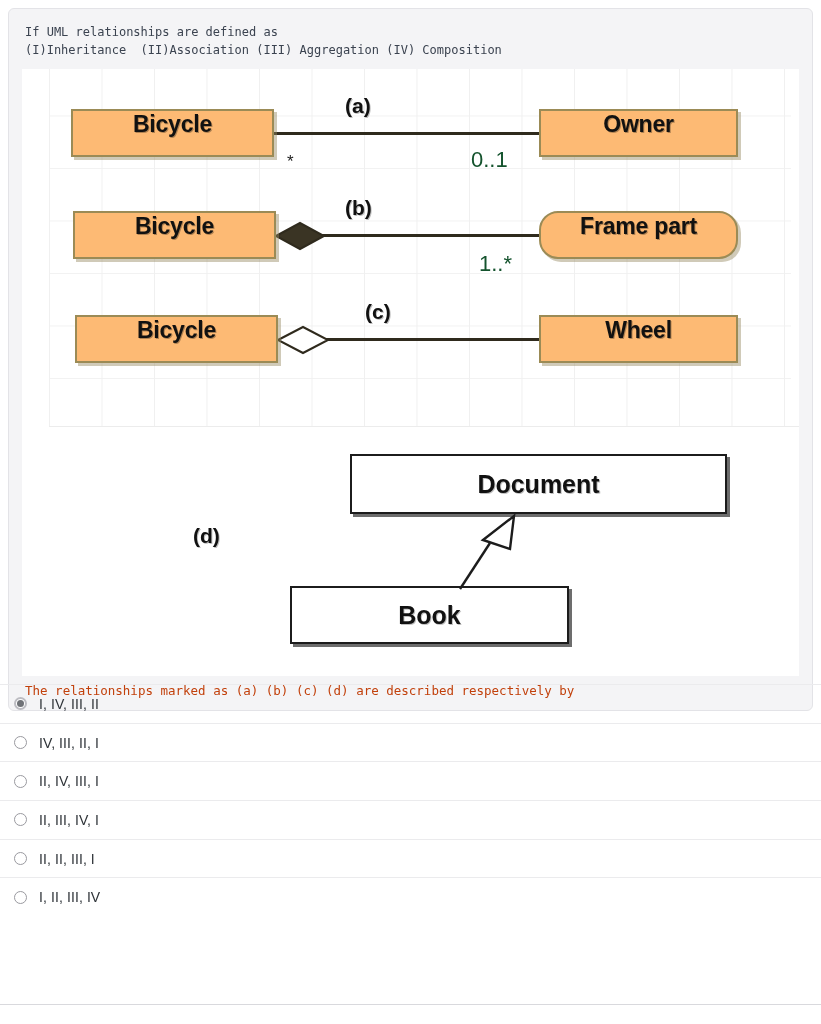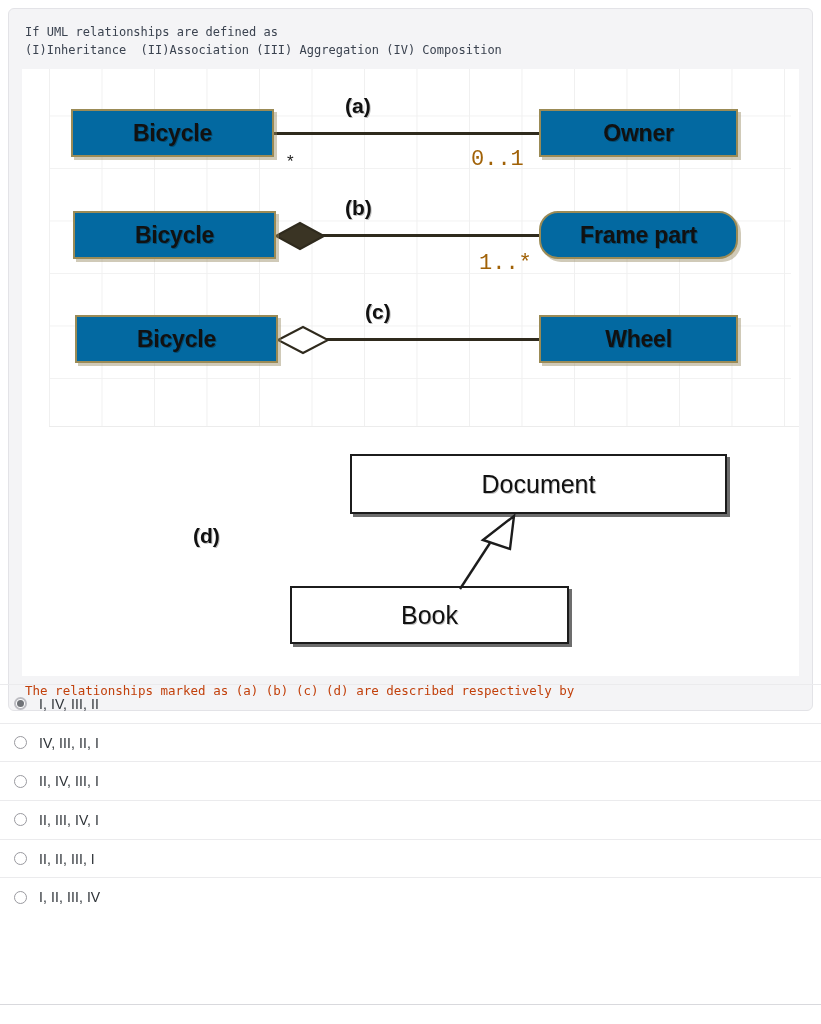--- a/index.html
+++ b/index.html
@@ -72,25 +72,24 @@
     right: -12px;
     bottom: 0;
     height: 1px;
     background: #ececec;
   }
 
   
   .uml-box {
     position: absolute;
     box-sizing: border-box;
-    background: #0369a1;
+    background: #fdba74;
     border: 2px solid #9b8b56;
     box-shadow: 3px 3px 0 0 rgba(150,138,98,0.45);
     display: flex;
-    align-items: center;
     justify-content: center;
   }
   .uml-box span {
     font-family: "Liberation Sans", sans-serif;
     font-weight: bold;
     font-size: 23px;
     color: #111111;
     text-shadow: 1px 1px 0 rgba(0,0,0,0.30);
     letter-spacing: -0.2px;
   }
@@ -101,21 +100,21 @@
     box-sizing: border-box;
     background: #ffffff;
     border: 2px solid #1c1c1c;
     box-shadow: 3px 3px 0 0 rgba(60,60,60,0.75);
     display: flex;
     align-items: center;
     justify-content: center;
   }
   .uml-box-plain span {
     font-family: "Liberation Sans", sans-serif;
-    font-weight: normal;
+    font-weight: bold;
     font-size: 25px;
     color: #111111;
     text-shadow: 1px 1px 0 rgba(0,0,0,0.25);
   }
 
   
   .conn-line {
     position: absolute;
     height: 3px;
     background: #2f2a1d;
@@ -126,23 +125,23 @@
     position: absolute;
     font-family: "Liberation Sans", sans-serif;
     font-weight: bold;
     font-size: 21px;
     color: #111111;
     text-shadow: 1px 1px 0 rgba(0,0,0,0.25);
   }
   
   .mult-label {
     position: absolute;
-    font-family: Liberation Mono, monospace;
+    font-family: Liberation Sans, sans-serif;
     font-size: 22px;
-    color: #a16207;
+    color: #14532d;
   }
   .mult-small {
     position: absolute;
     font-family: "Liberation Sans", sans-serif;
     font-size: 17px;
     color: #1b1b1b;
   }
 
   .shape-svg { position: absolute; overflow: visible; }
 

